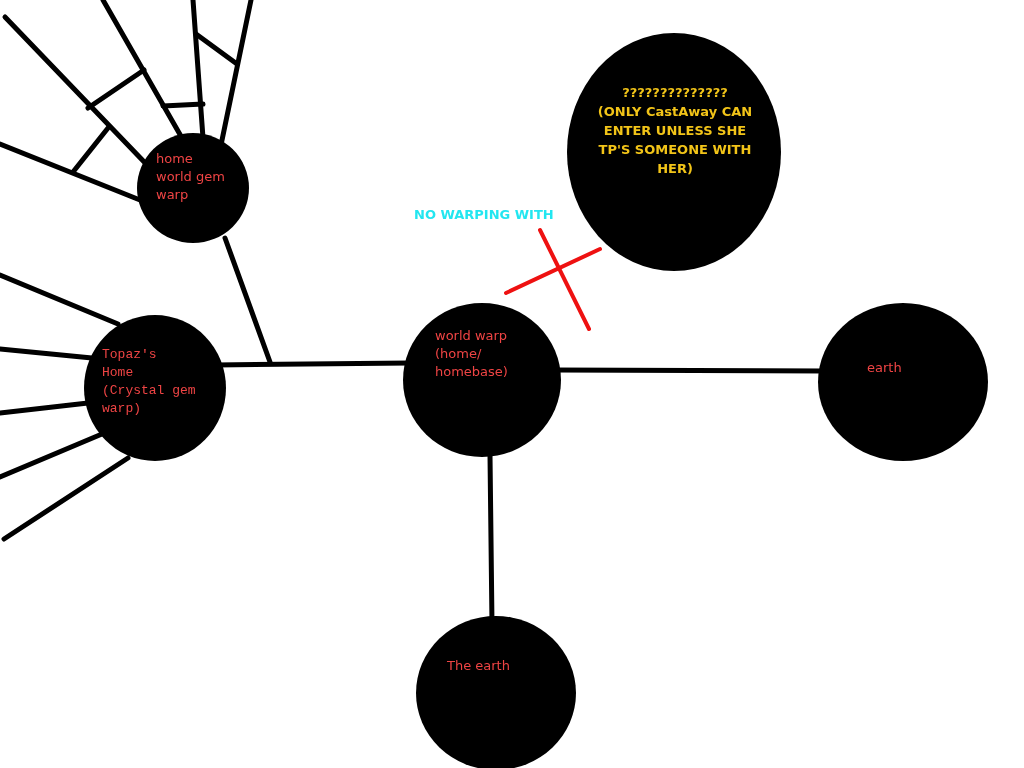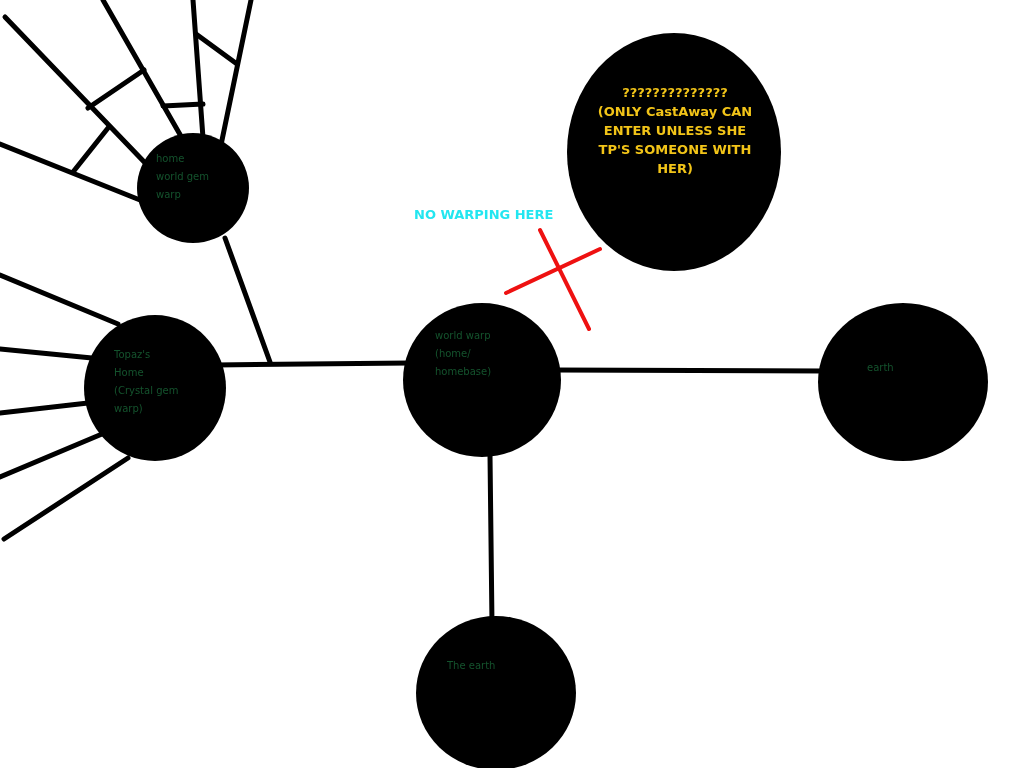--- a/index.html
+++ b/index.html
@@ -1,20 +1,20 @@
 <!DOCTYPE html>
 <html><head>
   <meta charset="utf-8">
   <style>
     html, body { margin: 0; padding: 0; background: #ffffff; }
     body { width: 1024px; height: 768px; overflow: hidden; position: relative; font-family: "DejaVu Sans", sans-serif; }
     #canvas { position: absolute; left: 0; top: 0; width: 1024px; height: 768px; }
     .edge { stroke: #000000; stroke-width: 5; stroke-linecap: round; fill: none; }
     .node { fill: #000000; }
-    .lbl { position: absolute; color: #14532d; font-size: 10px; line-height: 18px; white-space: pre-line; font-family: "DejaVu Sans", sans-serif; }
+    .lbl { position: absolute; color: #ef4444; font-size: 13px; line-height: 18px; white-space: pre-line; font-family: "DejaVu Sans", sans-serif; }
     .warn { position: absolute; font-weight: bold; font-size: 13px; font-family: "DejaVu Sans", sans-serif; }
     .secret { position: absolute; font-weight: bold; font-size: 13px; line-height: 19px; text-align: center; white-space: pre-line; font-family: "DejaVu Sans", sans-serif; }
   </style>
 </head>
 <body>
 
 <svg id="canvas" viewBox="0 0 1024 768" xmlns="http://www.w3.org/2000/svg">
 
   <g>
     <line class="edge" x1="5" y1="17" x2="150" y2="168"></line>
@@ -52,27 +52,27 @@
 
   <g>
     <line x1="506" y1="293" x2="600" y2="249" stroke="#ee1111" stroke-width="4" stroke-linecap="round"></line>
     <line x1="540" y1="230" x2="589" y2="329" stroke="#ee1111" stroke-width="4" stroke-linecap="round"></line>
   </g>
 </svg>
 
 <div class="lbl" style="left:156px; top:150px;">home
 world gem
 warp</div>
-<div class="lbl" style="left:114px; top:346px;">Topaz's
+<div class="lbl" style="left:102px; top:346px;font-family:Liberation Mono, monospace;">Topaz's
 Home
 (Crystal gem
 warp)</div>
 <div class="lbl" style="left:435px; top:327px;">world warp
 (home/
 homebase)</div>
 <div class="lbl" style="left:867px; top:347px;margin-top:12px;">earth</div>
 <div class="lbl" style="left:447px; top:657px;">The earth</div>
 <div class="secret" style="left:594px; top:83px; width:162px; color:#f2c418;">??????????????
 (ONLY CastAway CAN
 ENTER UNLESS SHE
 TP'S SOMEONE WITH
 HER)</div>
-<div class="warn" style="left:414px; top:207px; color:#22e6f0;">NO WARPING HERE</div>
+<div class="warn" style="left:414px; top:207px; color:#22e6f0;">NO WARPING WITH</div>
 
 </body></html>

